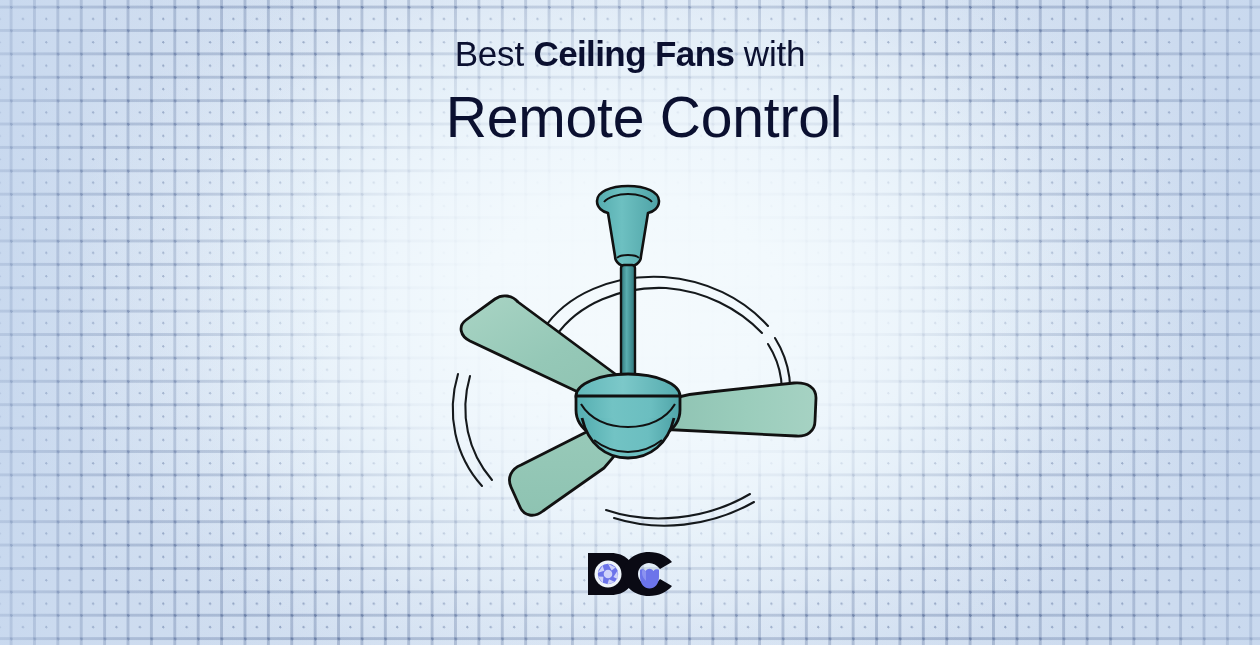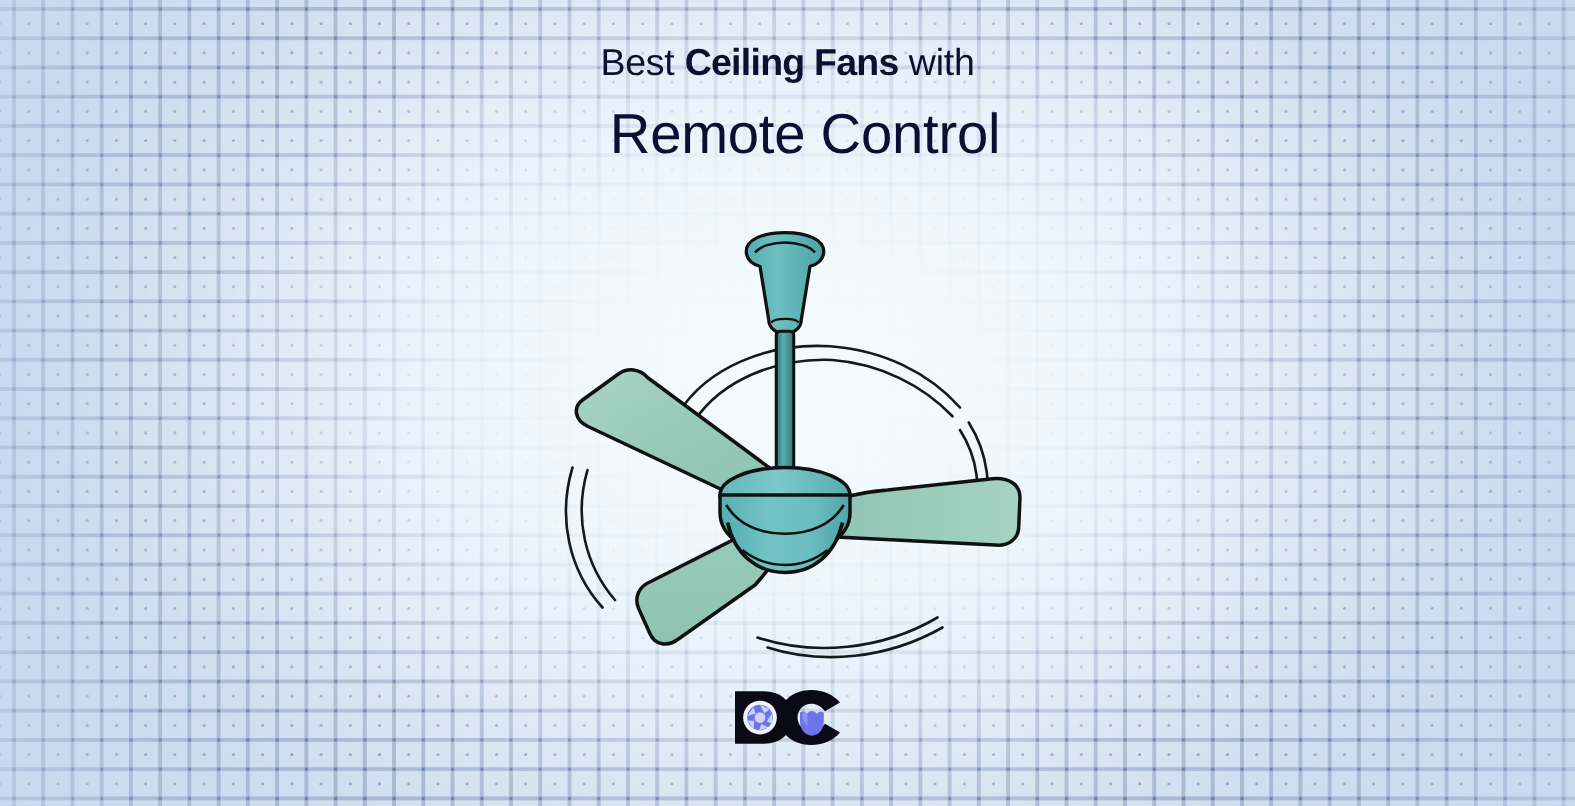--- a/index.html
+++ b/index.html
@@ -74,22 +74,22 @@
   .headline {
     position:absolute;
     left:0; right:0; top:36px;
     text-align:center;
     color:#0b1030;
     line-height:1.0;
     letter-spacing:-0.2px;
     z-index:5;
   }
   .hl-line { display:block; white-space:nowrap; }
-  .hl-line1 { font-size:30px; font-weight:400; }
-  .hl-line2 { font-size:45px; font-weight:400; margin-top:18px;padding-left:28px; }
+  .hl-line1 { font-size:35px; font-weight:400; }
+  .hl-line2 { font-size:57px; font-weight:400; margin-top:18px;padding-left:28px; }
   .hl-strong { font-weight:700; letter-spacing:-0.6px; }
 
   
   #fan-art {
     position:absolute;
     left:438px; top:178px;
     width:398px; height:356px;
     z-index:4;
   }
 

